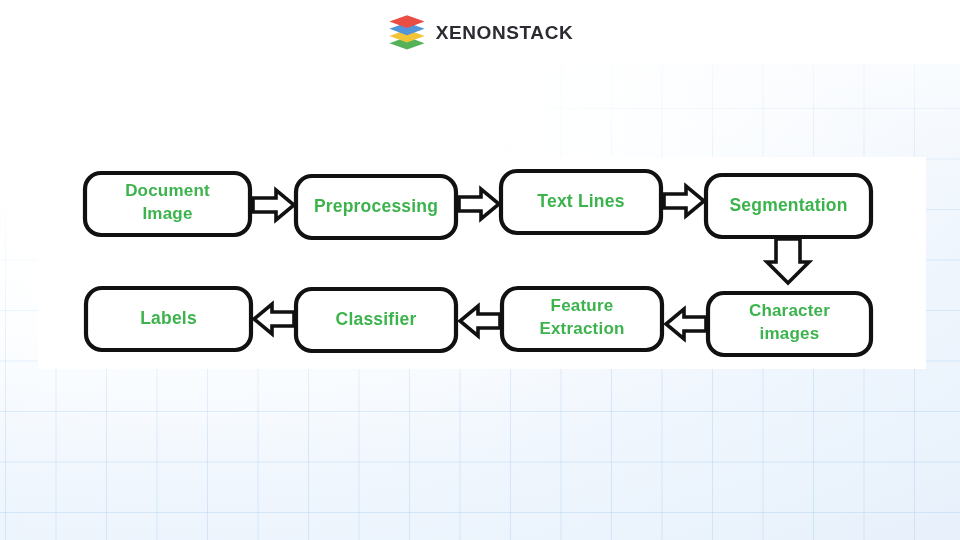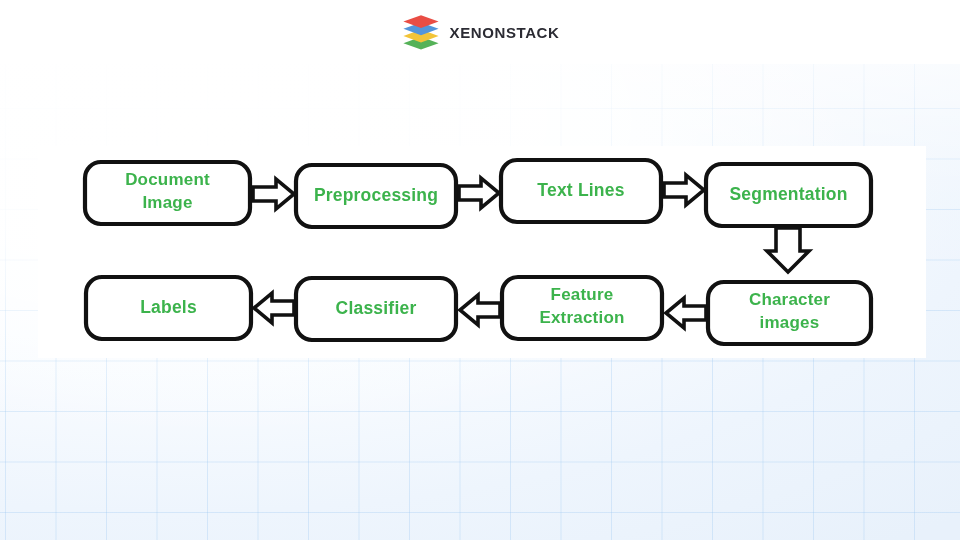--- a/index.html
+++ b/index.html
@@ -56,33 +56,33 @@
     justify-content: center;
     z-index: 5;
   }
   #brand {
     display: flex;
     align-items: center;
     gap: 9px;
   }
   #brand-mark { width: 40px; height: 40px; display: block; }
   #brand-name {
-    font-size: 15px;
+    font-size: 19px;
     font-weight: bold;
     letter-spacing: 0.6px;
     color: #2b2b33;
     line-height: 1;
     white-space: nowrap;
   }
 
   
   #diagram-panel {
     position: absolute;
     left: 38px;
-    top: 146px;
+    top: 157px;
     width: 888px;
     height: 212px;
     background: #ffffff;
     z-index: 4;
     text-align: right;
   }
   #flow-svg { display: block; width: 888px; height: 212px; }
 
   .node-box {
     fill: #ffffff;

